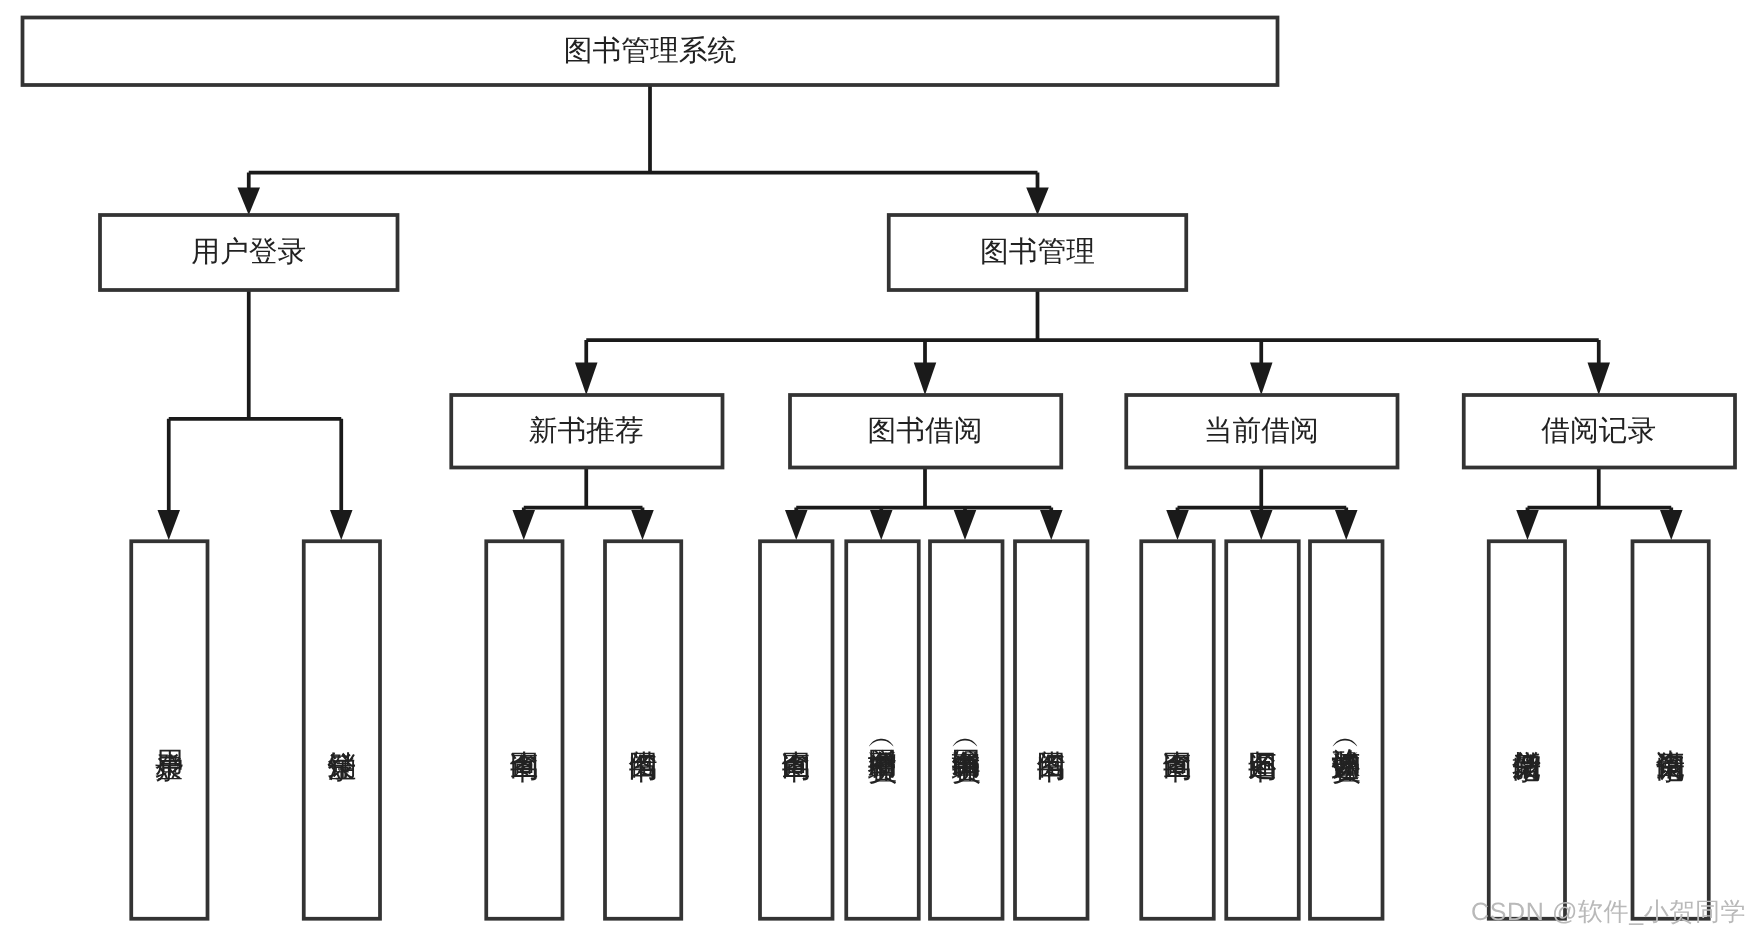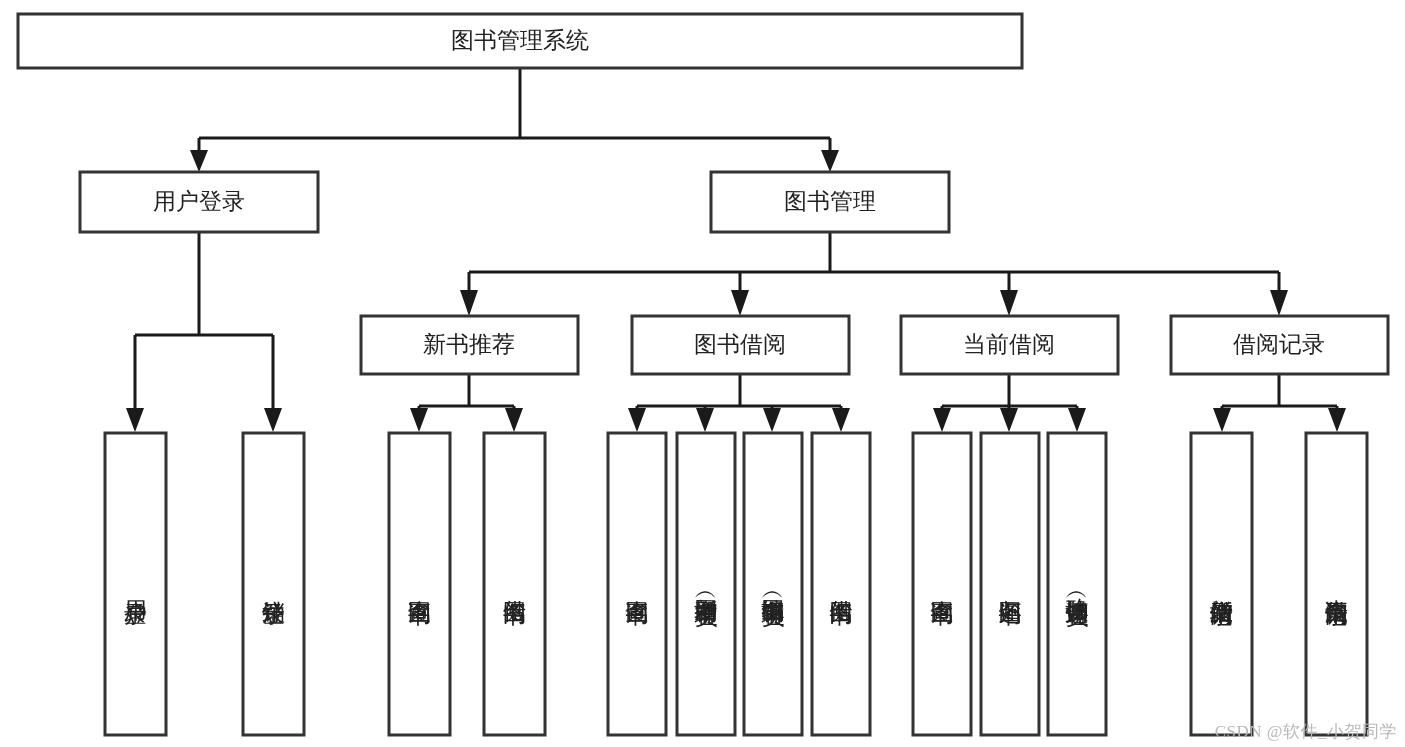--- a/index.html
+++ b/index.html
@@ -64,22 +64,22 @@
   .vlabel-wrap {
     position: absolute;
     display: flex;
     align-items: center;
     justify-content: center;
   }
   #watermark {
     position: absolute;
     right: 8px;
     bottom: 4px;
-    font-family: Liberation Serif, serif;
-    font-size: 17px;
+    font-family: Liberation Sans, sans-serif;
+    font-size: 20px;
     color: #b9b9b9;
     letter-spacing: 0.5px;
     white-space: nowrap;
   }
 </style>
 </head>
 <body>
 
 <div id="diagram-root">
 

